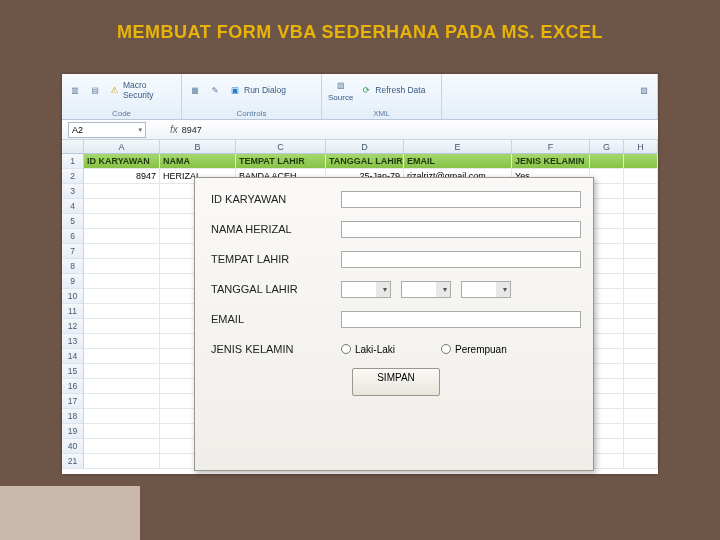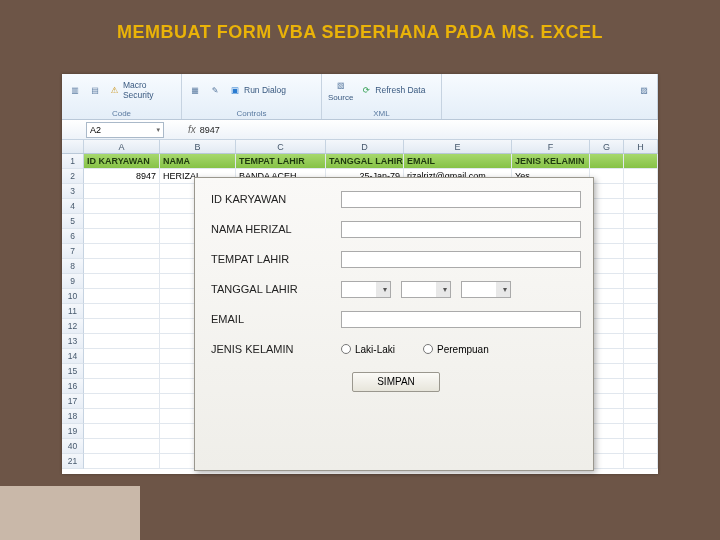--- a/index.html
+++ b/index.html
@@ -12,21 +12,21 @@
   .rgrp { border-right: 1px solid #c6d3e1; height: 100%; padding: 3px 6px 0 6px; position: relative; display: flex; flex-direction: column; }
   .rrow { display: flex; gap: 6px; align-items: center; height: 26px; }
   .rlabel { position: absolute; bottom: 1px; left: 0; right: 0; text-align: center; font-size: 8px; color: #5a7aa0; }
   .ritm { display: flex; flex-direction: column; align-items: center; gap: 1px; font-size: 8px; color: #3a5a80; }
   .rinline { display: flex; gap: 2px; align-items: center; }
   .ico { width: 14px; height: 14px; display: inline-flex; align-items: center; justify-content: center; }
   .ico.warn { color:#c78a00; }
   .ico.doc { color:#5a7aa0; }
   
   .fxbar { height: 20px; border-bottom: 1px solid #c6d3e1; display: flex; align-items: center; background: linear-gradient(#fff,#eef3f9); }
-  .namebox { width: 78px; height: 16px; margin-left: 24px; border: 1px solid #aab9c9; background:#fff; font-size:9px; padding:1px 3px; display:flex; align-items:center; justify-content:space-between; }
+  .namebox { width: 78px; height: 16px; margin-left: 6px; border: 1px solid #aab9c9; background:#fff; font-size:9px; padding:1px 3px; display:flex; align-items:center; justify-content:space-between; }
   .nb-dd { font-size:7px; color:#666; }
   .fxlab { margin-left: 24px; font-style: italic; color:#666; }
   .fxval { margin-left: 4px; font-size:9px; color:#222; }
   
   .colhdr { height: 14px; background: linear-gradient(#f4f7fb,#e2eaf3); border-bottom:1px solid #b9c8d8; display:flex; }
   .rowhdrc { width: 22px; border-right:1px solid #c6d3e1; }
   .ch { border-right:1px solid #c6d3e1; text-align:center; font-size:9px; color:#46586c; line-height:14px; }
   
   .gridwrap { position:relative; height: 320px; }
   .rownums { position:absolute; left:0; top:0; width:22px; }
@@ -43,21 +43,21 @@
   .dlgclose { width:22px; height:13px; border:1px solid #b8b5aa; border-radius:2px; background:linear-gradient(#f7f5ef,#e3e0d5); text-align:center; font-size:9px; line-height:11px; color:#666; }
   .dlgbody { padding:6px 12px 4px 16px; }
   .frow { display:flex; align-items:center; height:30px; gap:10px; }
   .flab { width:120px; font-size:11px; color:#222; }
   .finp { flex:1; height:17px; border:1px solid #aaa; background:#fff; }
   .fsel { width:50px; height:17px; border:1px solid #aaa; background:#fff; display:inline-flex; align-items:center; justify-content:flex-end; padding-right:3px; box-shadow: inset -14px 0 0 #e8e8e8; }
   .fsel::after { content:"▾"; font-size:8px; color:#555; }
   .radiolab { display:flex; gap:4px; align-items:center; font-size:10px; }
   .radio { width:10px; height:10px; border:1px solid #777; border-radius:50%; background:#fff; }
   .btnrow { display:flex; justify-content:center; gap:56px; margin-top:6px; height:24px; align-items:center; }
-  .btn { width:88px; height:20px; border:1px solid #9a978e; background:linear-gradient(#fbfaf7,#e7e5db); font-size:10px; text-align:center; line-height:18px; border-radius:2px; }
+  .btn { width:88px; height:28px; border:1px solid #9a978e; background:linear-gradient(#fbfaf7,#e7e5db); font-size:10px; text-align:center; line-height:18px; border-radius:2px; }
   .leftbar { position:absolute; left:0; bottom:0; width:140px; height:54px; background:#c9b8a9; }
 </style>
 </head>
 <body>
 
 <div class="frame">
   <div class="title">MEMBUAT FORM VBA SEDERHANA PADA MS. EXCEL</div>
   <div class="shot">
 
     <div class="ribbon">
@@ -394,21 +394,21 @@
               <div class="fsel"></div>
               <div class="fsel"></div>
             </div>
           </div>
           <div class="frow">
             <div class="flab">EMAIL</div>
             <div class="finp"></div>
           </div>
           <div class="frow">
             <div class="flab">JENIS KELAMIN</div>
-            <div style="flex:1; display:flex; gap:28px;">
+            <div style="flex:1; display:flex; gap:46px;">
               <div class="radiolab">
                 <span class="radio"></span>
                 <span>Laki-Laki</span>
               </div>
               <div class="radiolab">
                 <span class="radio"></span>
                 <span>Perempuan</span>
               </div>
             </div>
           </div>

